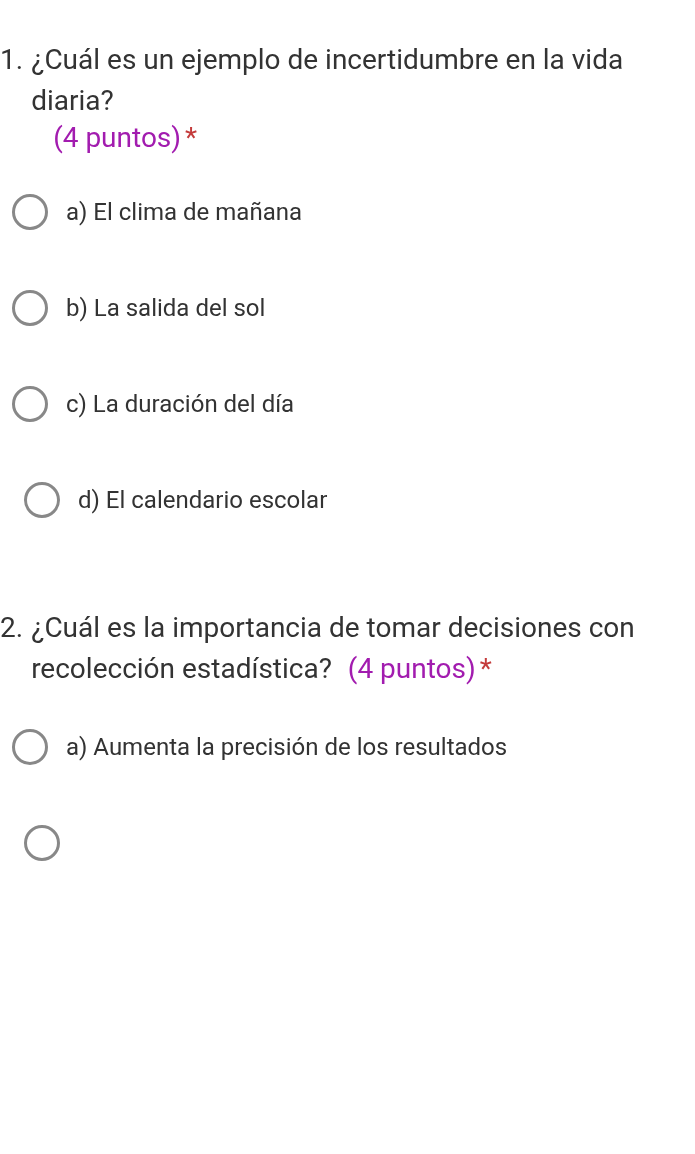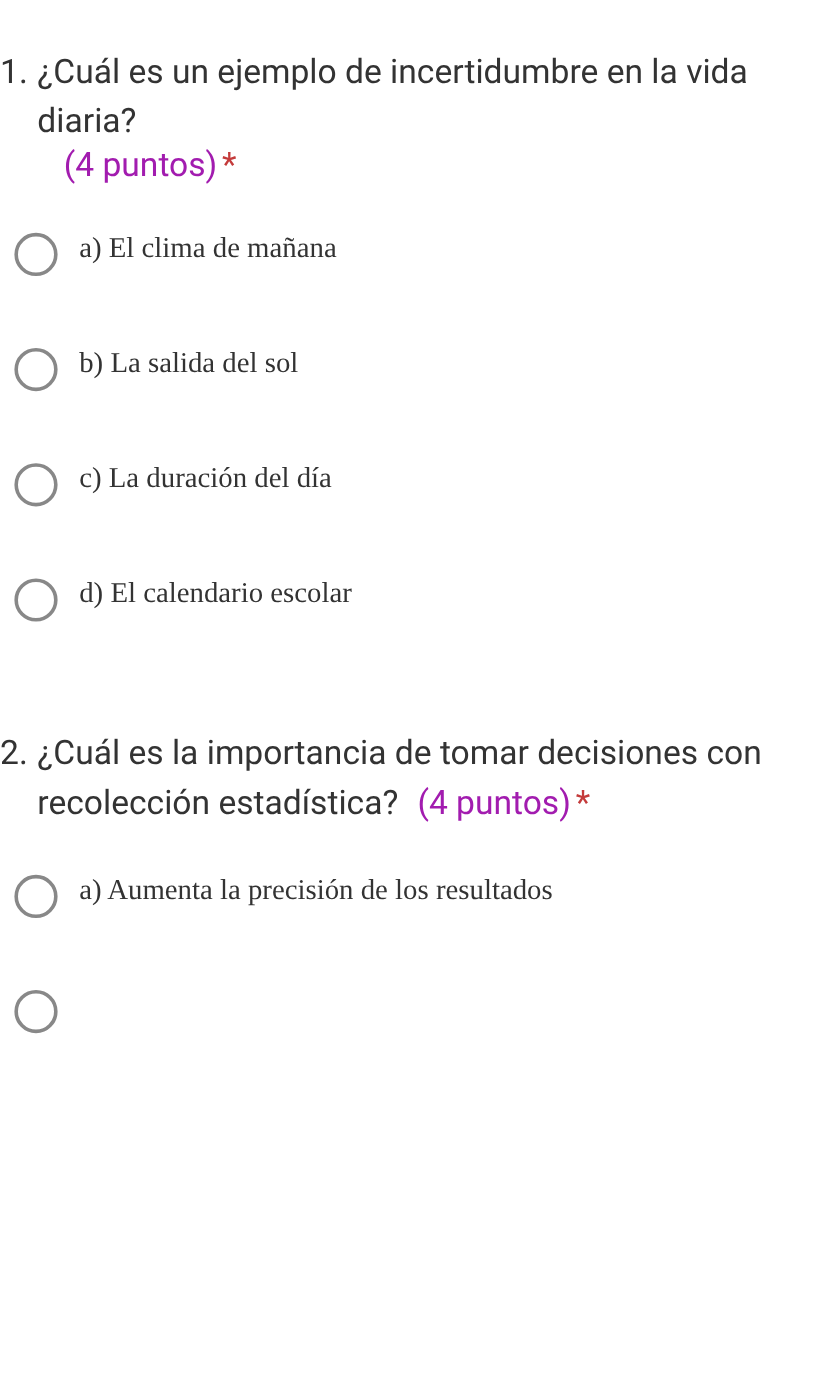--- a/index.html
+++ b/index.html
@@ -39,27 +39,27 @@
     .points {
       font-size: 28px;
       color: #a21caf;
     }
     .required {
       font-size: 28px;
       color: #c43b3b;
     }
     .option {
       display: flex;
-      align-items: flex-start;
+      align-items: center;
       padding: 0 0 0 12px;
       margin-bottom: 60px;
-      font-family: Liberation Serif, serif;
     }
     .option:last-child {
       margin-bottom: 0;
+      margin-left: 12px;
     }
     .radio {
       width: 36px;
       height: 36px;
       border: 3px solid #888;
       border-radius: 50%;
       margin-right: 18px;
       flex-shrink: 0;
       background: #fff;
     }

